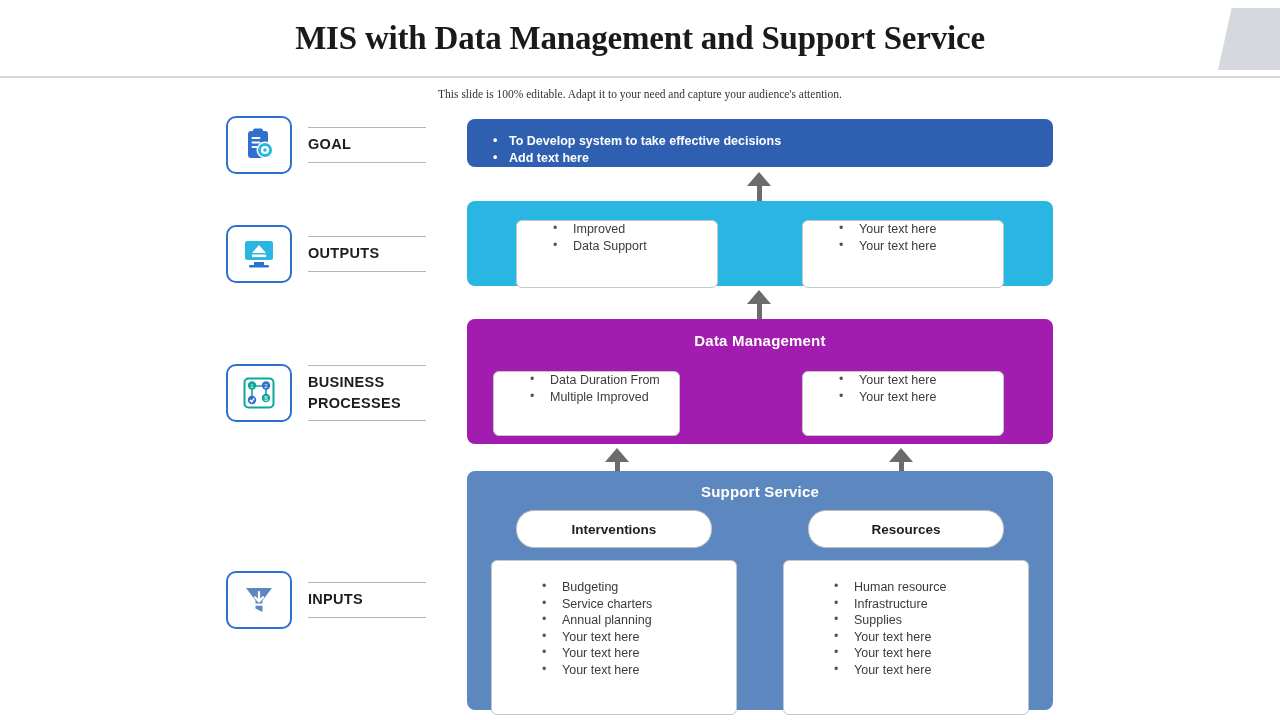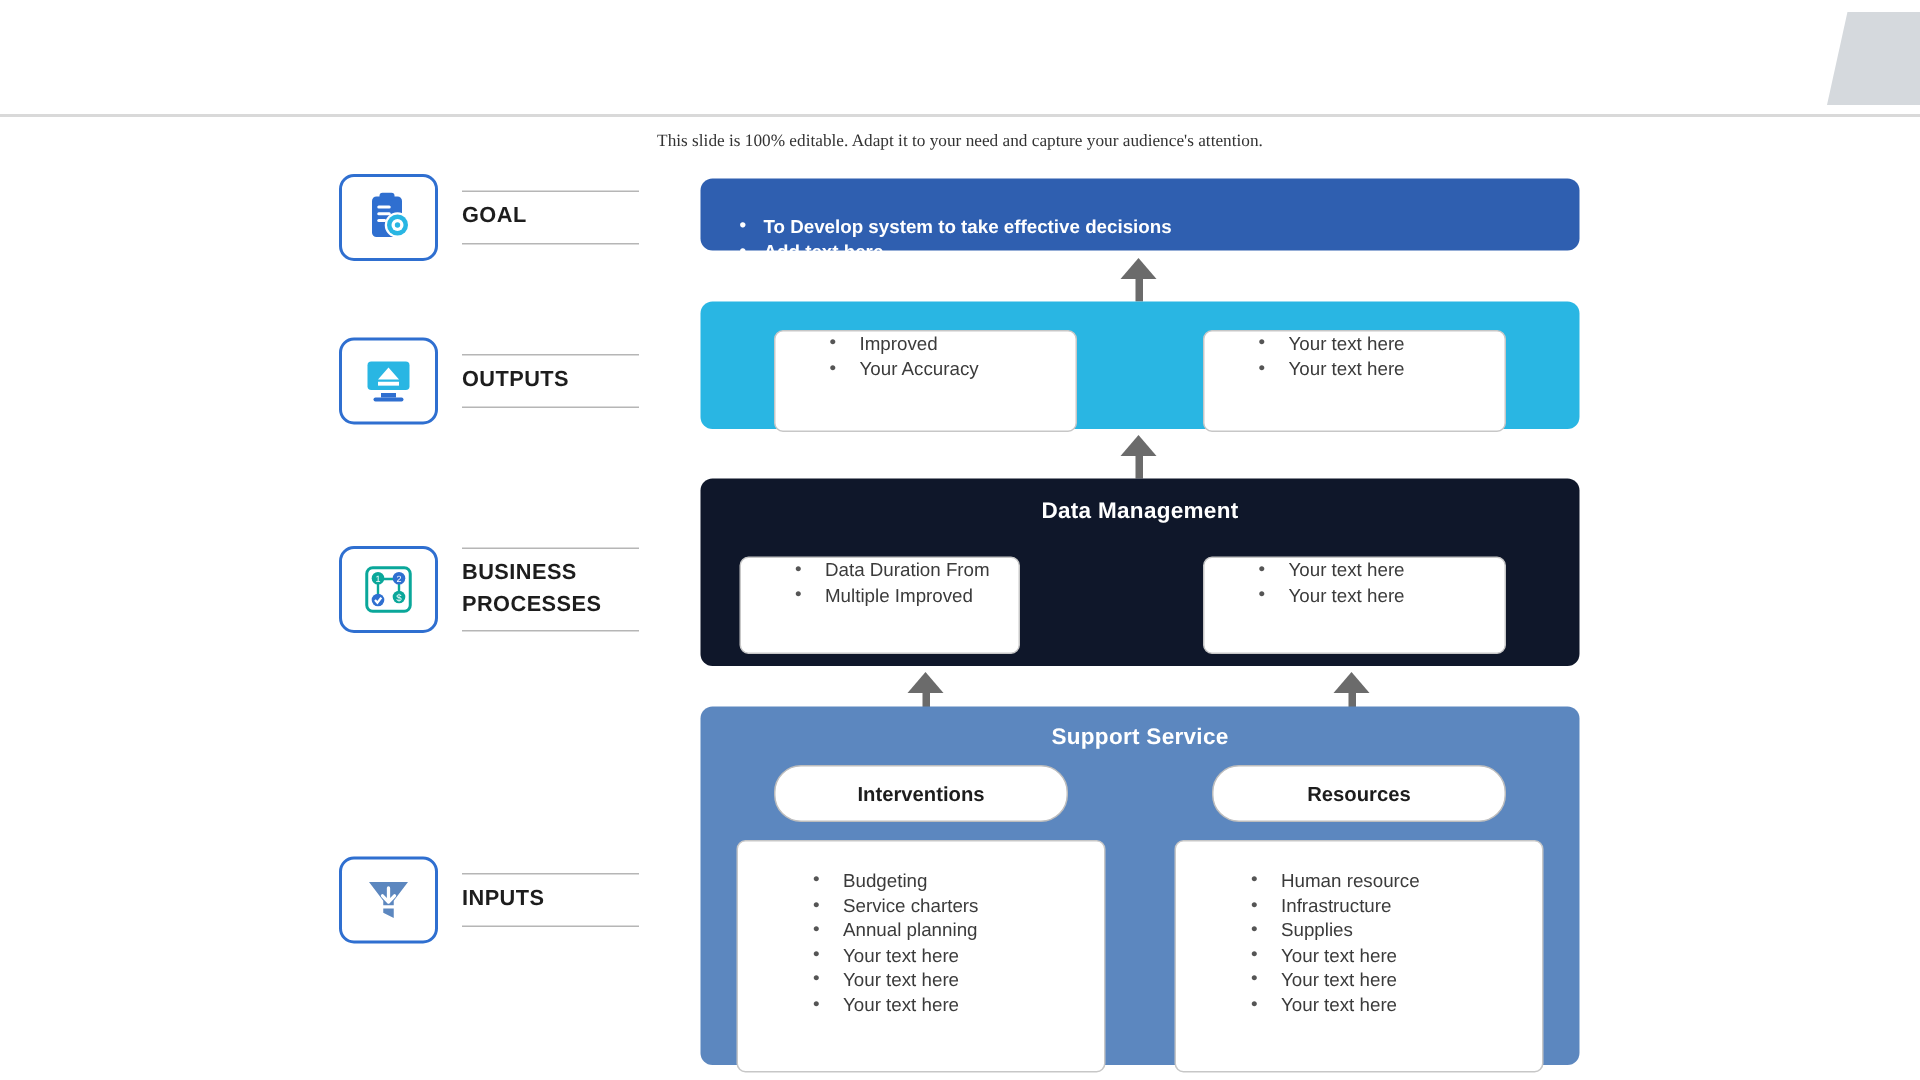--- a/index.html
+++ b/index.html
@@ -101,24 +101,24 @@
   }
 
   
   .block {
     position: absolute;
     box-sizing: border-box;
     border-radius: 8px;
   }
   .block-goal {
     background: #2f5fb0;
-    padding: 24px 18px;
+    padding: 14px 18px;
   }
   .block-outputs { background: #29b6e3; }
-  .block-data    { background: #0f172a; }
+  .block-data    { background: #a21caf; }
   .block-support { background: #5c87bf; }
 
   .block-heading {
     text-align: center;
     color: #ffffff;
     font-size: 15px;
     font-weight: bold;
     letter-spacing: 0.2px;
   }
 
@@ -196,20 +196,21 @@
   .arrow-stem {
     position: absolute;
     width: 5px;
     background: #6b6b6b;
   }
 </style>
 </head>
 <body>
 
 <div class="title-bar">
+  <div class="slide-title">MIS with Data Management and Support Service</div>
   <div class="corner-flag"></div>
   <div class="title-rule"></div>
 </div>
 <div class="subtitle">This slide is 100% editable. Adapt it to your need and capture your audience's attention.</div>
 
 <div class="legend-item" style="left:226px; top:116px;">
   <div class="legend-icon">
     <svg width="36" height="36" viewBox="0 0 36 36">
       <rect x="7" y="4" width="20" height="27" rx="3" fill="#2f6fd0"></rect>
       <rect x="12" y="1.5" width="10" height="5" rx="2" fill="#2f6fd0"></rect>
@@ -284,21 +285,21 @@
 </div>
 
 <div class="arrow-stem" style="left:757px; top:185px; height:16px;"></div>
 <div class="arrow-up" style="left:747px; top:172px;"></div>
 
 <div class="block block-outputs" style="left:467px; top:201px; width:586px; height:85px;">
 </div>
 <div class="white-card" style="left:516px; top:220px; width:202px; height:68px;">
   <ul class="bullet-list">
     <li>Improved</li>
-    <li style="padding-left:22px; list-style:none;">Your Accuracy</li>
+    <li style="padding-left:22px; list-style:none;">Data Support</li>
   </ul>
 </div>
 <div class="white-card" style="left:802px; top:220px; width:202px; height:68px;">
   <ul class="bullet-list">
     <li>Your text here</li>
     <li>Your text here</li>
   </ul>
 </div>
 
 <div class="arrow-stem" style="left:757px; top:303px; height:16px;"></div>

